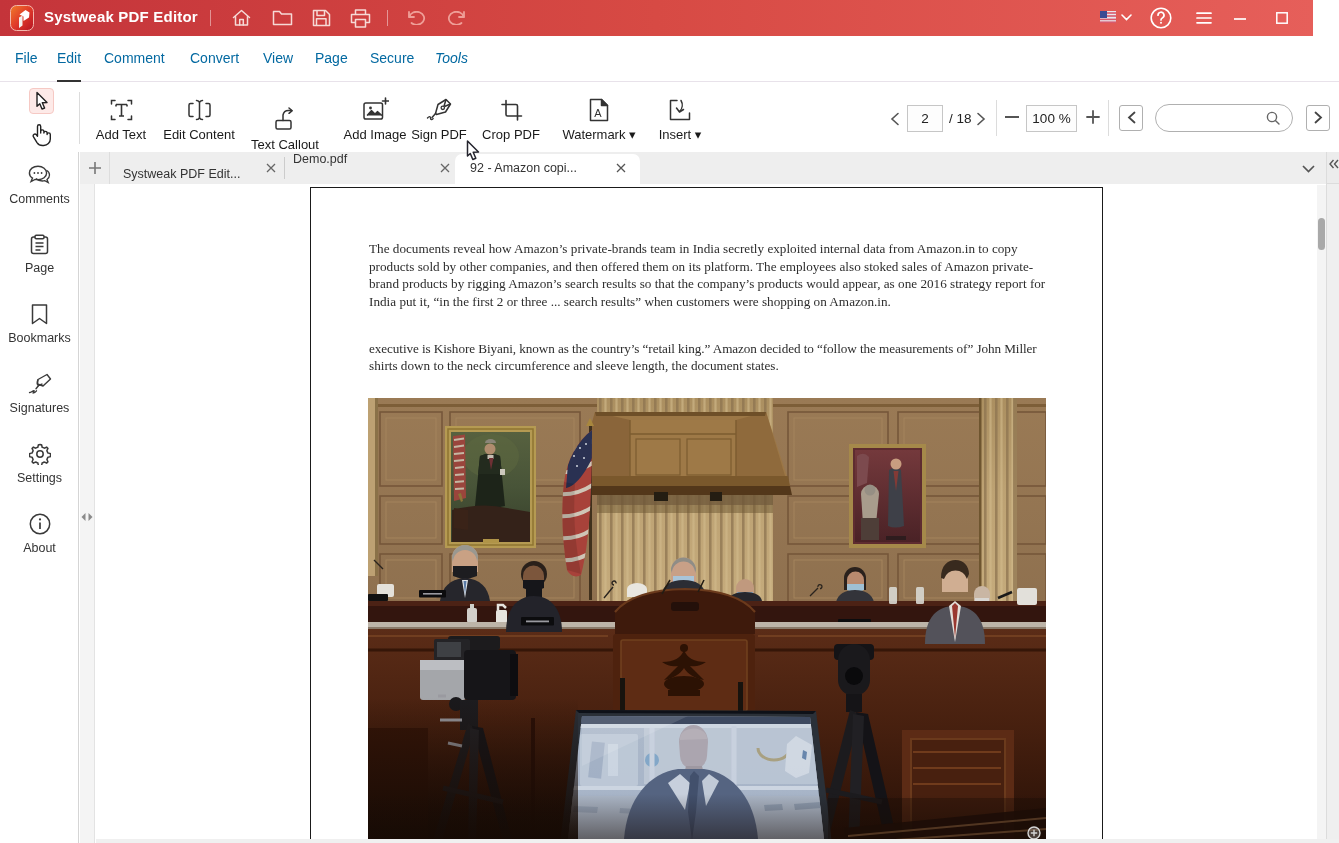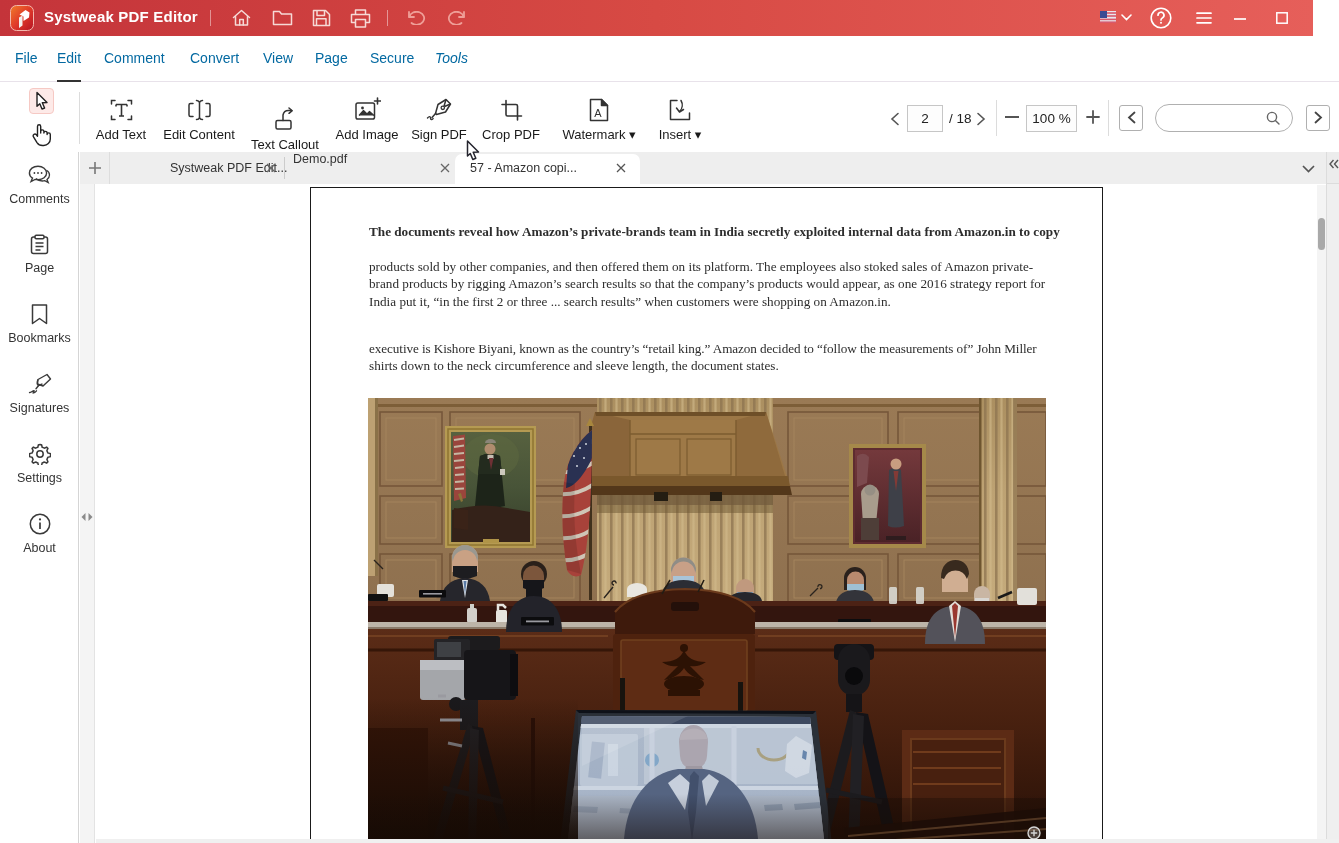--- a/index.html
+++ b/index.html
@@ -157,21 +157,21 @@
     <div>Edit Content</div>
   </div>
   <div class="tbtn" style="left:240px;top:25px;width:90px;">
     <svg width="27" height="26" viewBox="0 0 27 26" fill="none" stroke="#333" stroke-width="1.5" stroke-linejoin="round" stroke-linecap="round">
       <rect x="4" y="13.5" width="15" height="8.5" rx="1.5"></rect>
       <path d="M11 13.5 V8 a5.5 5.5 0 0 1 5.5 -4.5 h3"></path>
       <path d="M17 1 l3.2 2.7 L17 6.3"></path>
     </svg>
     <div>Text Callout</div>
   </div>
-  <div class="tbtn" style="left:327px;top:15px;width:80px;">
+  <div class="tbtn" style="left:335px;top:15px;width:80px;">
     <svg width="28" height="26" viewBox="0 0 28 26" fill="none" stroke="#333" stroke-width="1.5" stroke-linejoin="round">
       <rect x="3" y="6" width="18.5" height="16" rx="1.8"></rect>
       <path d="M6 18.5 l4.5 -5 3.5 3.5 2.5 -2.5 4.5 4" fill="#333" stroke-width="1.2"></path>
       <circle cx="9.5" cy="11" r="1.4" fill="#333" stroke="none"></circle>
       <path d="M24.5 1 v6 M21.5 4 h6" stroke-width="1.6" stroke-linecap="round"></path>
     </svg>
     <div>Add Image</div>
   </div>
   <div class="tbtn" style="left:399px;top:15px;width:80px;">
     <svg width="30" height="26" viewBox="0 0 30 26" fill="none" stroke="#333" stroke-width="1.5" stroke-linejoin="round">
@@ -234,31 +234,31 @@
   <div class="abs" style="left:1306px;top:23px;width:24px;height:26px;border:1px solid #b0b0b0;border-radius:3px;background:#fff;"></div>
   <svg class="abs" style="left:1314px;top:29px;" width="9" height="13" viewBox="0 0 9 13" fill="none" stroke="#444" stroke-width="1.8" stroke-linecap="round">
       <path d="M1.5 1.5 L7 6.5 l-5.5 5"></path>
     </svg>
 </div>
 <div class="abs" id="tabbar">
   <svg class="abs" style="left:9px;top:10px;" width="12" height="12" viewBox="0 0 12 12" stroke="#777" stroke-width="1.6">
       <path d="M6 0 v12 M0 6 h12"></path>
     </svg>
   <div class="abs" style="left:29px;top:0;width:1px;height:32px;background:#ddd;"></div>
-  <div class="tab" style="left:43px;top:9px;margin-left:47px;">Systweak PDF Edit...</div>
+  <div class="tab" style="left:43px;top:15px;">Systweak PDF Edit...</div>
   <svg class="abs" style="left:186px;top:11px;" width="10" height="10" viewBox="0 0 10 10" stroke="#666" stroke-width="1.3">
       <path d="M1 1 L9 9 M9 1 L1 9"></path>
     </svg>
   <div class="abs" style="left:204px;top:5px;width:1px;height:22px;background:#ccc;"></div>
   <div class="tab" style="left:213px;top:0;">Demo.pdf</div>
   <svg class="abs" style="left:360px;top:11px;" width="10" height="10" viewBox="0 0 10 10" stroke="#666" stroke-width="1.3">
       <path d="M1 1 L9 9 M9 1 L1 9"></path>
     </svg>
   <div class="abs" style="left:375px;top:2px;width:185px;height:30px;background:#fff;border-radius:7px 7px 0 0;"></div>
-  <div class="tab" style="left:390px;top:9px;">57 - Amazon copi...</div>
+  <div class="tab" style="left:390px;top:9px;">92 - Amazon copi...</div>
   <svg class="abs" style="left:536px;top:11px;" width="10" height="10" viewBox="0 0 10 10" stroke="#555" stroke-width="1.3">
       <path d="M1 1 L9 9 M9 1 L1 9"></path>
     </svg>
   <svg class="abs" style="left:1222px;top:13px;" width="13" height="8" viewBox="0 0 13 8" fill="none" stroke="#555" stroke-width="1.7">
       <path d="M1 1 l5.5 5.5 L12 1"></path>
     </svg>
 </div>
 <div class="abs" id="sidebar">
   <div class="sbi" style="top:13px;">
     <svg width="23" height="21" viewBox="0 0 23 21" fill="none" stroke="#3a3a3a" stroke-width="1.4">
@@ -310,21 +310,21 @@
   </div>
 </div>
 <div class="abs" id="sstrip">
   <svg class="abs" style="left:1px;top:327px;" width="12" height="12" viewBox="0 0 12 12" fill="#8a8a8a">
     <path d="M4.5 2 V10 L0.5 6 Z"></path>
       <path d="M7.5 2 V10 L11.5 6 Z"></path>
   </svg>
 </div>
 <div class="abs" id="content">
   <div id="page">
-    <div class="pl" style="top:36px;font-weight:bold;">The documents reveal how Amazon’s private-brands team in India secretly exploited internal data from Amazon.in to copy</div>
+    <div class="pl" style="top:53px;">The documents reveal how Amazon’s private-brands team in India secretly exploited internal data from Amazon.in to copy</div>
     <div class="pl" style="top:70.5px;">products sold by other companies, and then offered them on its platform. The employees also stoked sales of Amazon private-</div>
     <div class="pl" style="top:88px;">brand products by rigging Amazon’s search results so that the company’s products would appear, as one 2016 strategy report for</div>
     <div class="pl" style="top:105.5px;">India put it, “in the first 2 or three ... search results” when customers were shopping on Amazon.in.</div>
     <div class="pl" style="top:152.5px;letter-spacing:-0.085px;">executive is Kishore Biyani, known as the country’s “retail king.” Amazon decided to “follow the measurements of” John Miller</div>
     <div class="pl" style="top:170px;">shirts down to the neck circumference and sleeve length, the document states.</div>
     <svg id="photo" viewBox="0 0 678 446" preserveAspectRatio="none" width="678" height="446">
       <defs>
         <linearGradient id="wall" x1="0" y1="0" x2="0" y2="1">
           <stop offset="0" stop-color="#9a7a55"></stop>
             <stop offset="1" stop-color="#8d6f4e"></stop>

